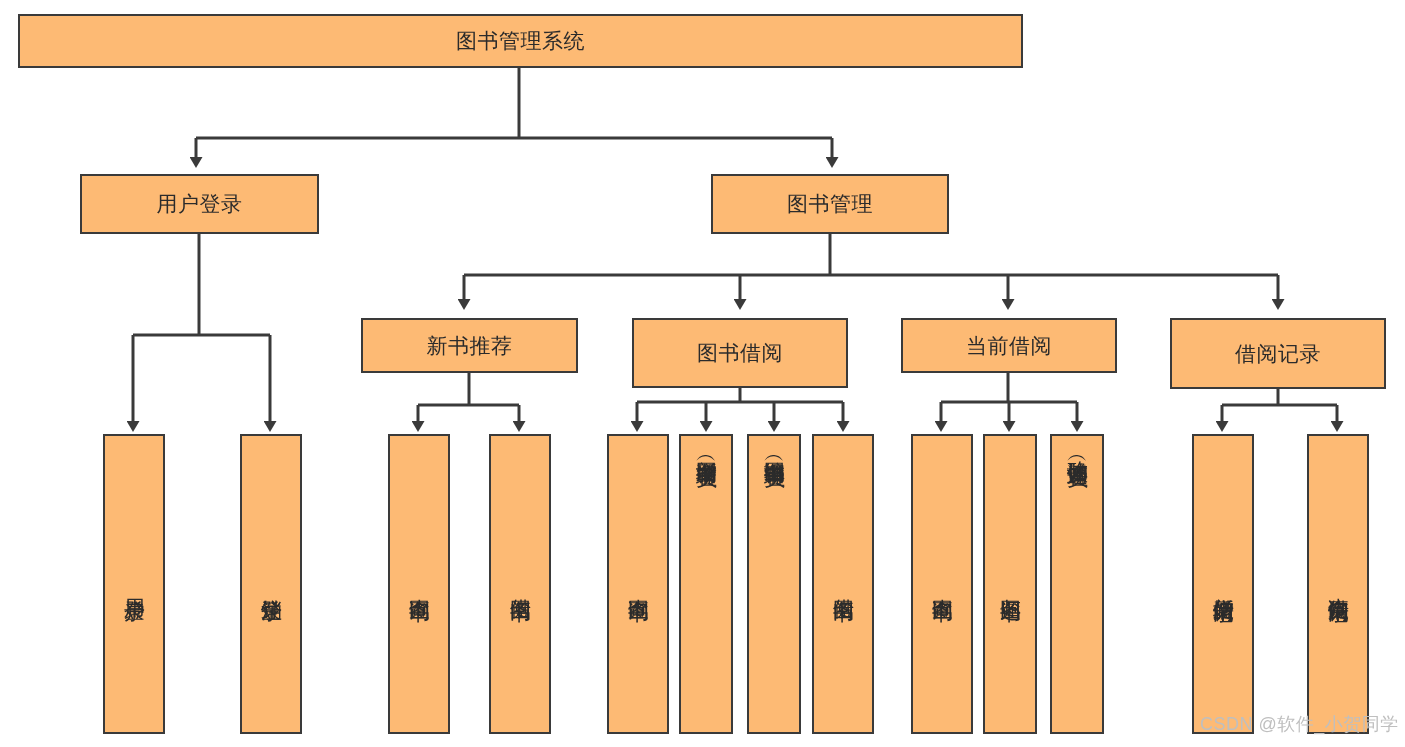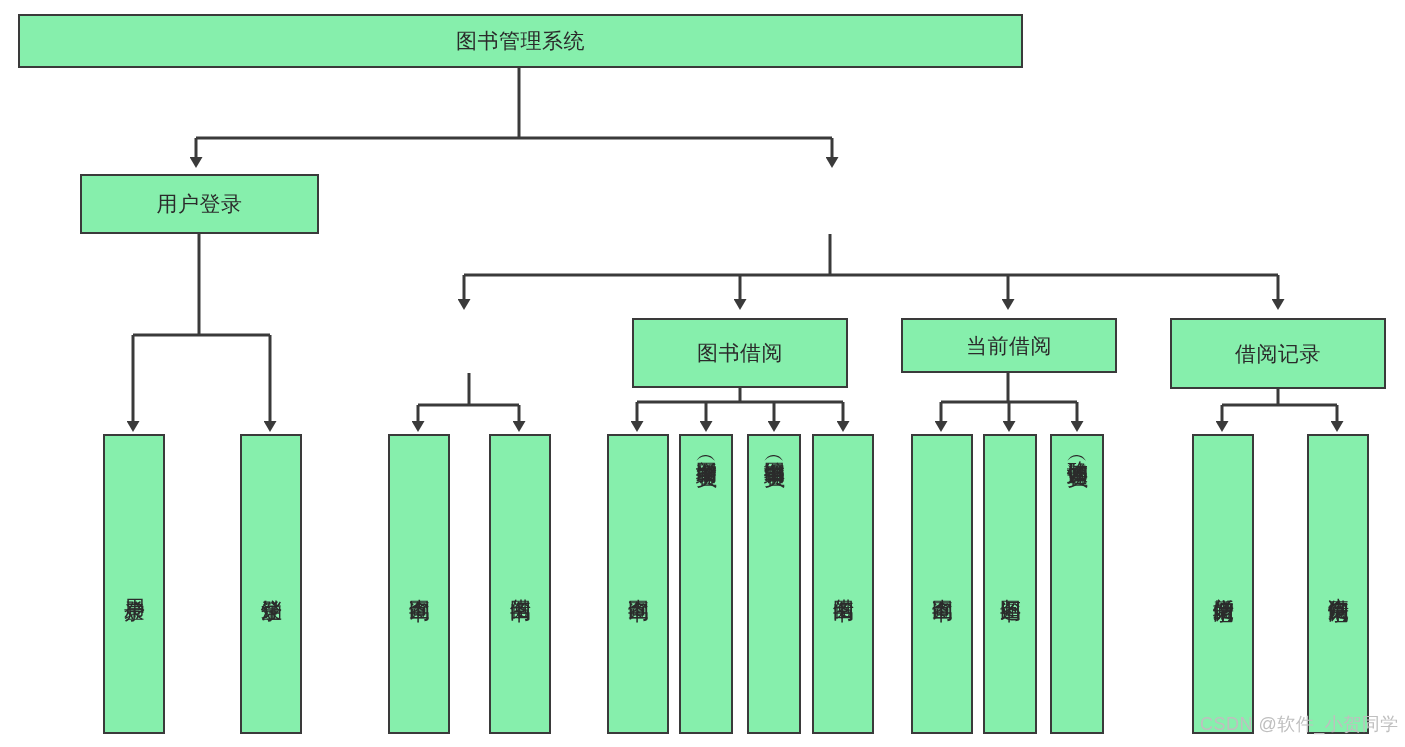--- a/index.html
+++ b/index.html
@@ -22,21 +22,21 @@
     position: absolute;
     left: 0;
     top: 0;
     width: 1405px;
     height: 747px;
     pointer-events: none;
   }
   .node {
     position: absolute;
     box-sizing: border-box;
-    background: #86efac;
+    background: #fdba74;
     border: 2.5px solid #3a3a3a;
     display: flex;
     align-items: center;
     justify-content: center;
     color: #2b2b2b;
   }
   .node.root {
     border-width: 2.5px;
   }
   .node-label {
@@ -135,21 +135,27 @@
     </g>
   </svg>
 
   <div class="node root" style="left:18px; top:14px; width:1005px; height:54px;">
     <span class="node-label">图书管理系统</span>
   </div>
 
   <div class="node" style="left:80px; top:174px; width:239px; height:60px;">
     <span class="node-label">用户登录</span>
   </div>
-
+  <div class="node" style="left:711px; top:174px; width:238px; height:60px;">
+    <span class="node-label">图书管理</span>
+  </div>
+
+  <div class="node" style="left:361px; top:318px; width:217px; height:55px;">
+    <span class="node-label">新书推荐</span>
+  </div>
   <div class="node" style="left:632px; top:318px; width:216px; height:70px;">
     <span class="node-label">图书借阅</span>
   </div>
   <div class="node" style="left:901px; top:318px; width:216px; height:55px;">
     <span class="node-label">当前借阅</span>
   </div>
   <div class="node" style="left:1170px; top:318px; width:216px; height:71px;">
     <span class="node-label">借阅记录</span>
   </div>
 

